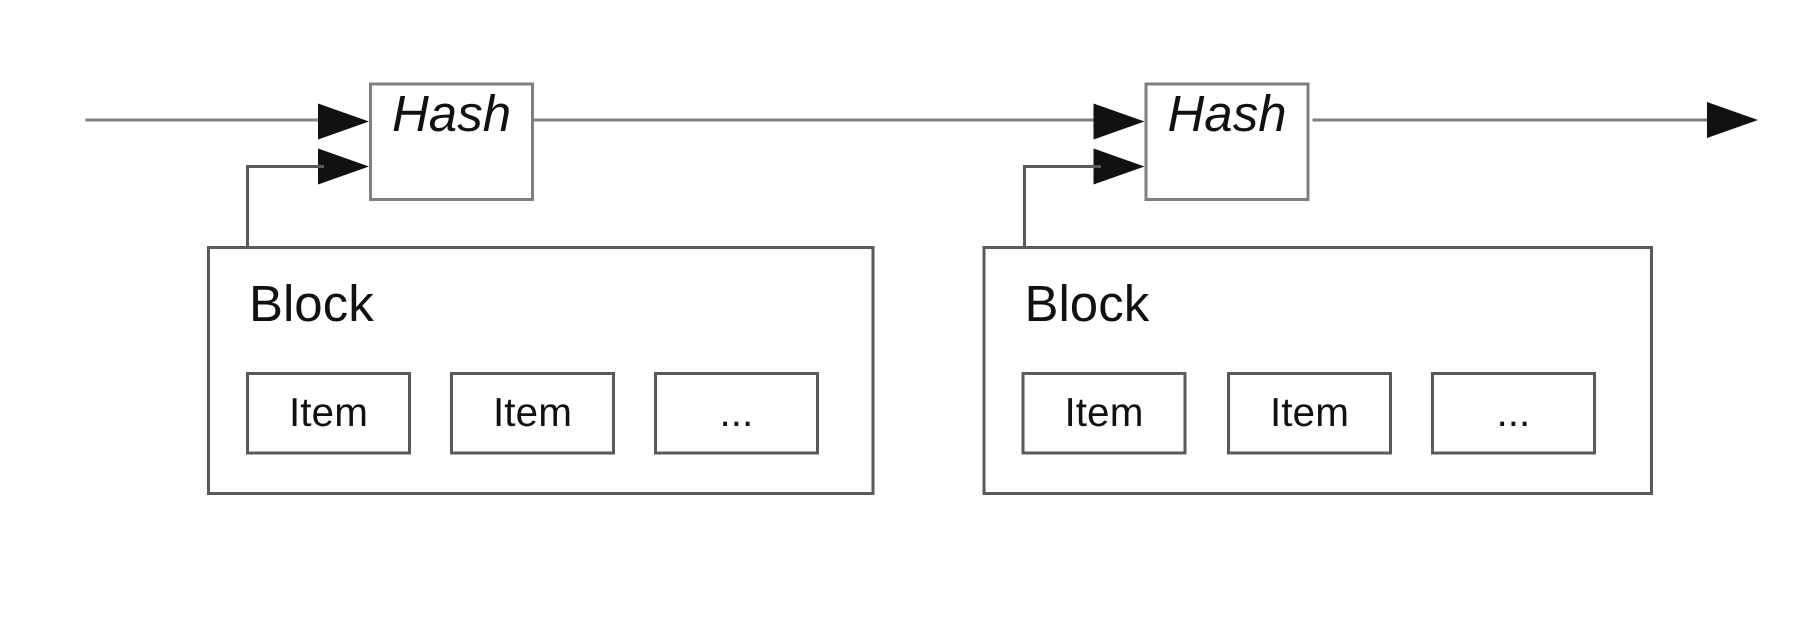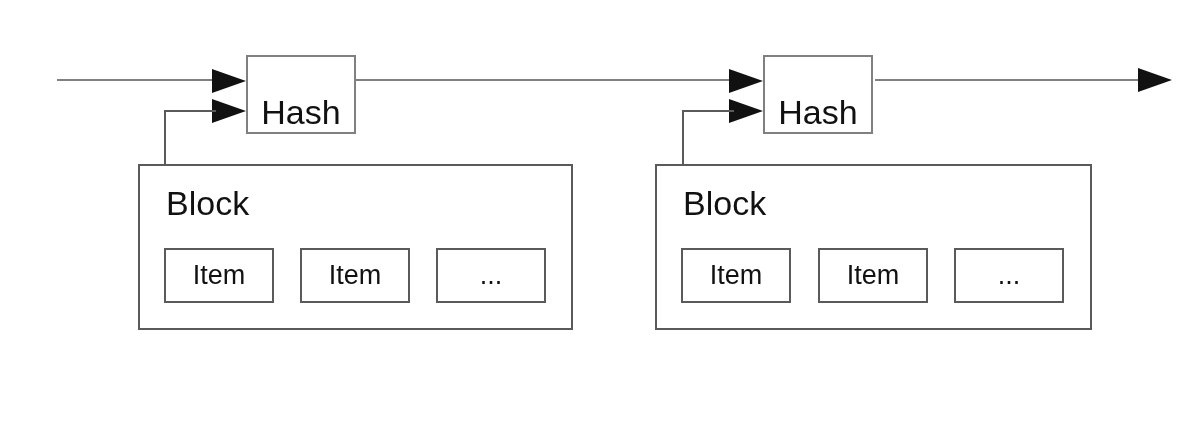--- a/index.html
+++ b/index.html
@@ -24,28 +24,29 @@
     position:absolute;width:0;height:0;
     border-top:12px solid transparent;
     border-bottom:12px solid transparent;
     border-left:34px solid var(--arrow);
   }
   .hashbox{
     position:absolute;
     width:106px;height:75px;
     border:2px solid var(--line);
     background:var(--bg);
-    display:flex;align-items:flex-end;justify-content:center;
-    font-size:34px;color:var(--text);
+    display:flex;align-items:flex-start;justify-content:center;
+    font-size:34px;color:var(--text);font-style:italic;
   }
   .blockbox{
     position:absolute;
     width:431px;height:162px;
     border:2px solid var(--stroke);
     background:var(--bg);
+    padding-left:10px;
   }
   .blocklabel{
     position:absolute;left:26px;top:18px;
     font-size:34px;color:var(--text);
   }
   .itembox{
     position:absolute;top:82px;
     width:106px;height:51px;
     border:2px solid var(--stroke);
     background:var(--bg);

